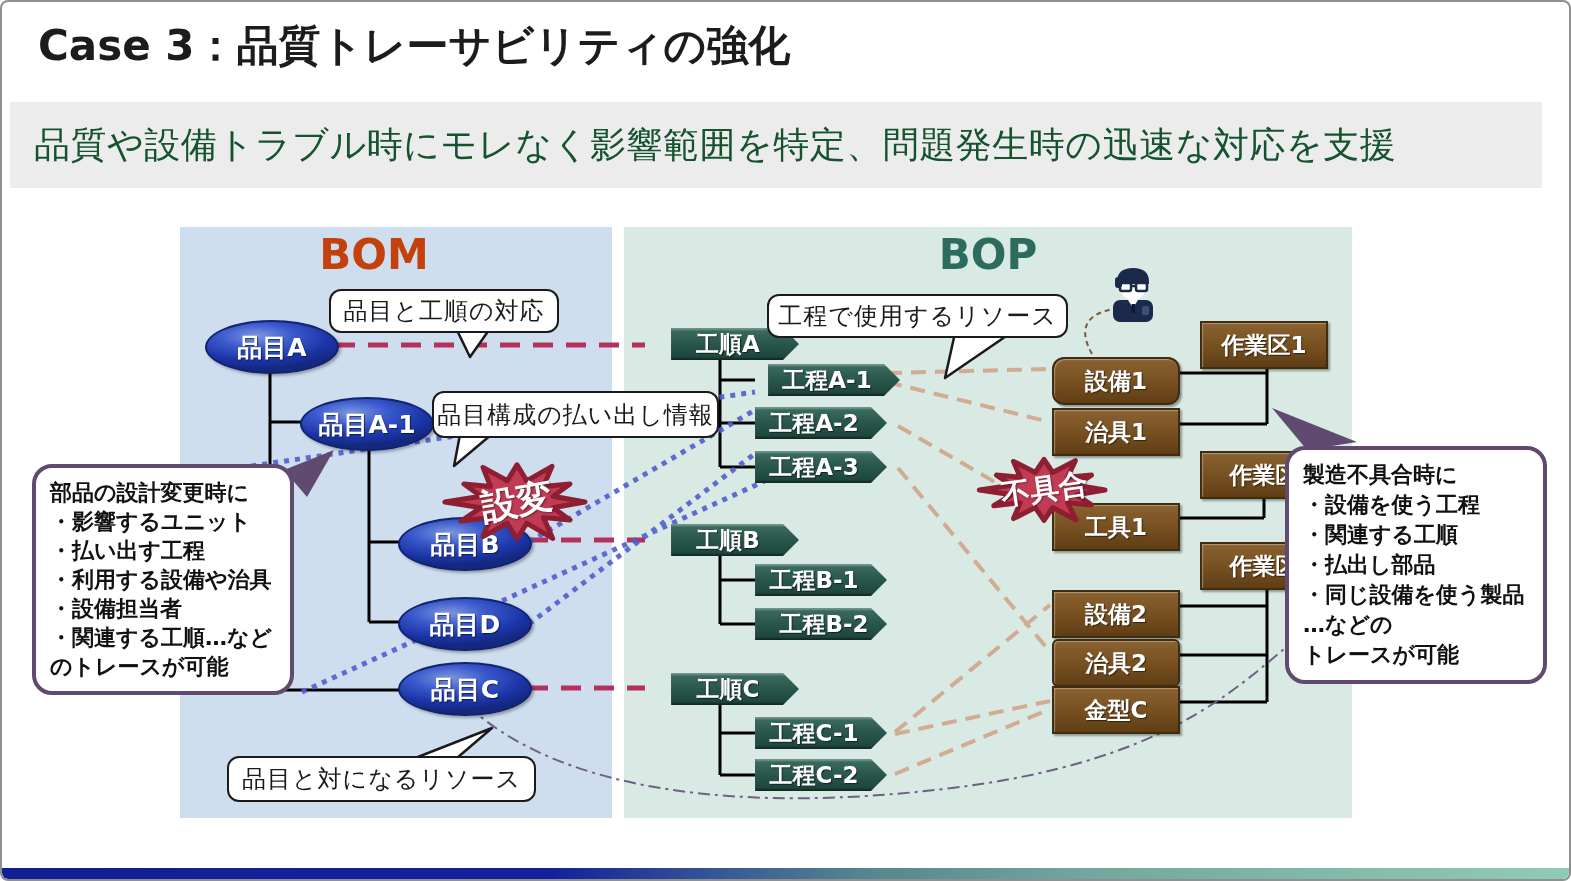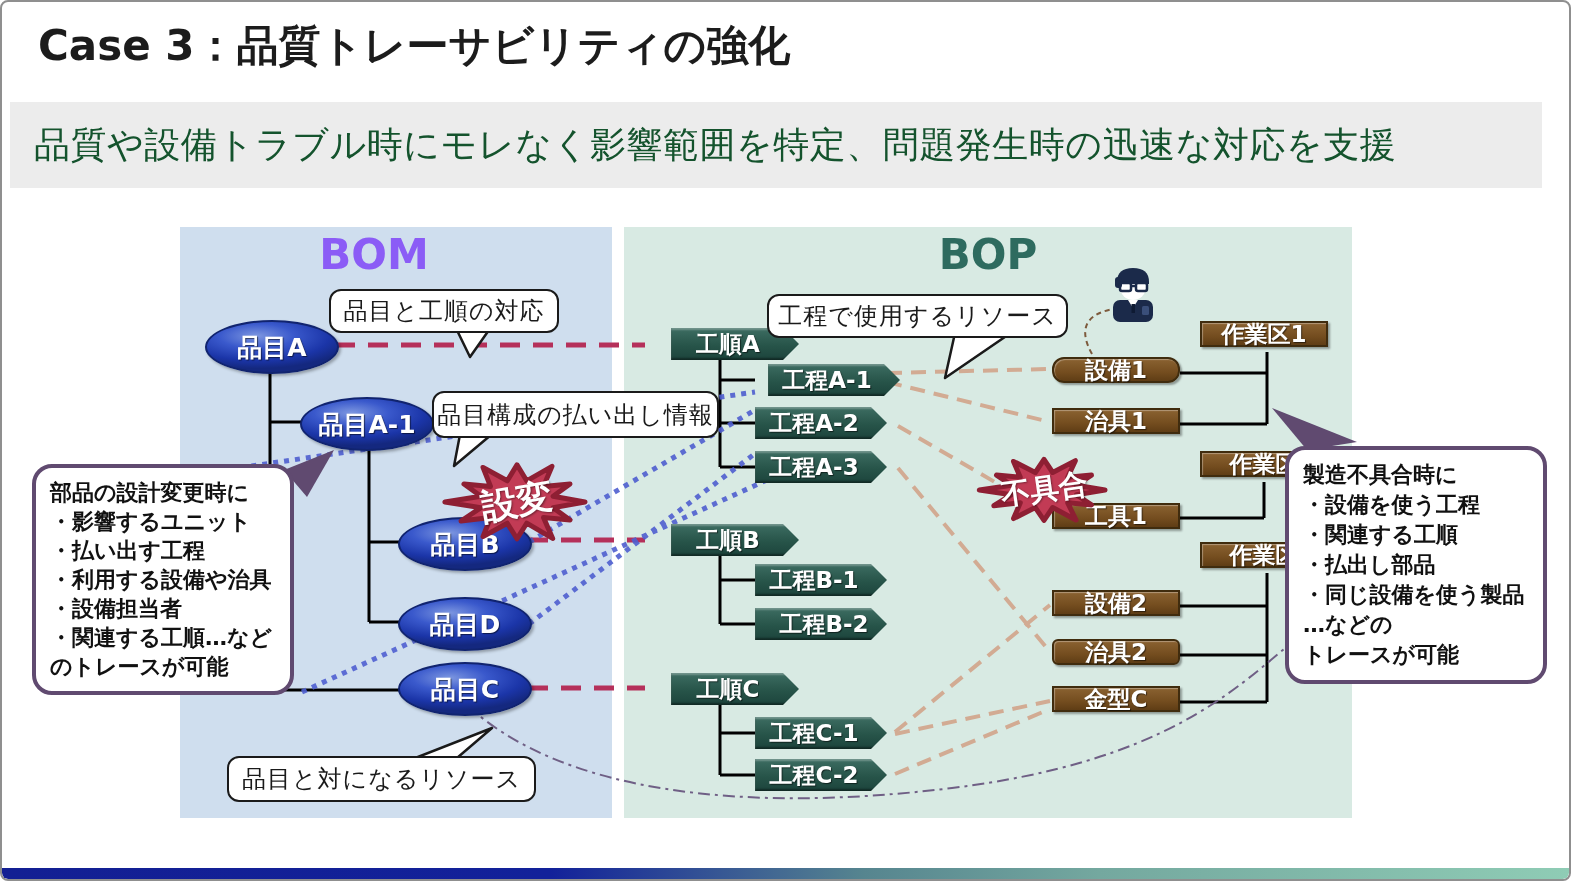--- a/index.html
+++ b/index.html
@@ -18,21 +18,21 @@
   }
   .subtitle-band .subtitle{
     padding-left:24px;font-size:36px;font-weight:400;color:#14532d;
     letter-spacing:0.5px;white-space:nowrap;
   }
   .diagram{position:absolute;left:0;top:0;width:1571px;height:881px;}
   .panel{position:absolute;top:225px;height:591px;z-index:0;}
   .bom-panel{left:178px;width:432px;background:#cfdeee;}
   .bop-panel{left:622px;width:728px;background:#d8eae3;}
   .plabel{position:absolute;top:228px;z-index:5;font-size:42px;font-weight:bold;text-align:center;}
-  .bom-label{left:178px;width:388px;color:#8b5cf6;}
+  .bom-label{left:178px;width:388px;color:#c2410c;}
   .bop-label{left:622px;width:728px;color:#2e6b5f;}
   .overlay{position:absolute;left:0;top:0;width:1571px;height:881px;z-index:10;pointer-events:none;}
 
   .node{
     position:absolute;z-index:20;display:flex;align-items:center;justify-content:center;
     color:#fff;font-weight:bold;white-space:nowrap;text-shadow:1px 1px 1px rgba(0,0,0,.55);
   }
   .item{
     width:130px;height:50px;border-radius:50%;font-size:25px;
     border:2px solid #11246f;
@@ -42,21 +42,21 @@
   .proc{
     height:32px;font-size:23px;padding-right:14px;box-sizing:border-box;
     background:linear-gradient(180deg,#3d6d62 0%,#275449 55%,#1c443c 100%);
     clip-path:polygon(0 0, calc(100% - 16px) 0, 100% 50%, calc(100% - 16px) 100%, 0 100%);
     box-shadow:inset 0 2px 2px rgba(255,255,255,.28), inset 0 -2px 2px rgba(0,0,0,.4);
     filter:drop-shadow(1px 2px 1px rgba(0,0,0,.45));
   }
   .routing{width:128px;margin-left:24px;}
   .process{width:132px;}
   .res{
-    width:128px;height:26px;font-size:23px;
+    width:128px;height:48px;font-size:23px;
     border:2px solid #402c0e;box-sizing:border-box;
     background:linear-gradient(180deg,#8a6231 0%,#744d1f 60%,#5f3d15 100%);
     box-shadow:inset 1px 1px 1px rgba(255,255,255,.35), 2px 2px 2px rgba(0,0,0,.35);
   }
   .bubble{
     position:absolute;z-index:30;background:#ffffff;border:2.5px solid #1a1a1a;
     border-radius:12px;display:flex;align-items:center;justify-content:center;
     font-size:24px;font-weight:400;color:#1a1a1a;letter-spacing:1px;white-space:nowrap;
   }
   .callout{

